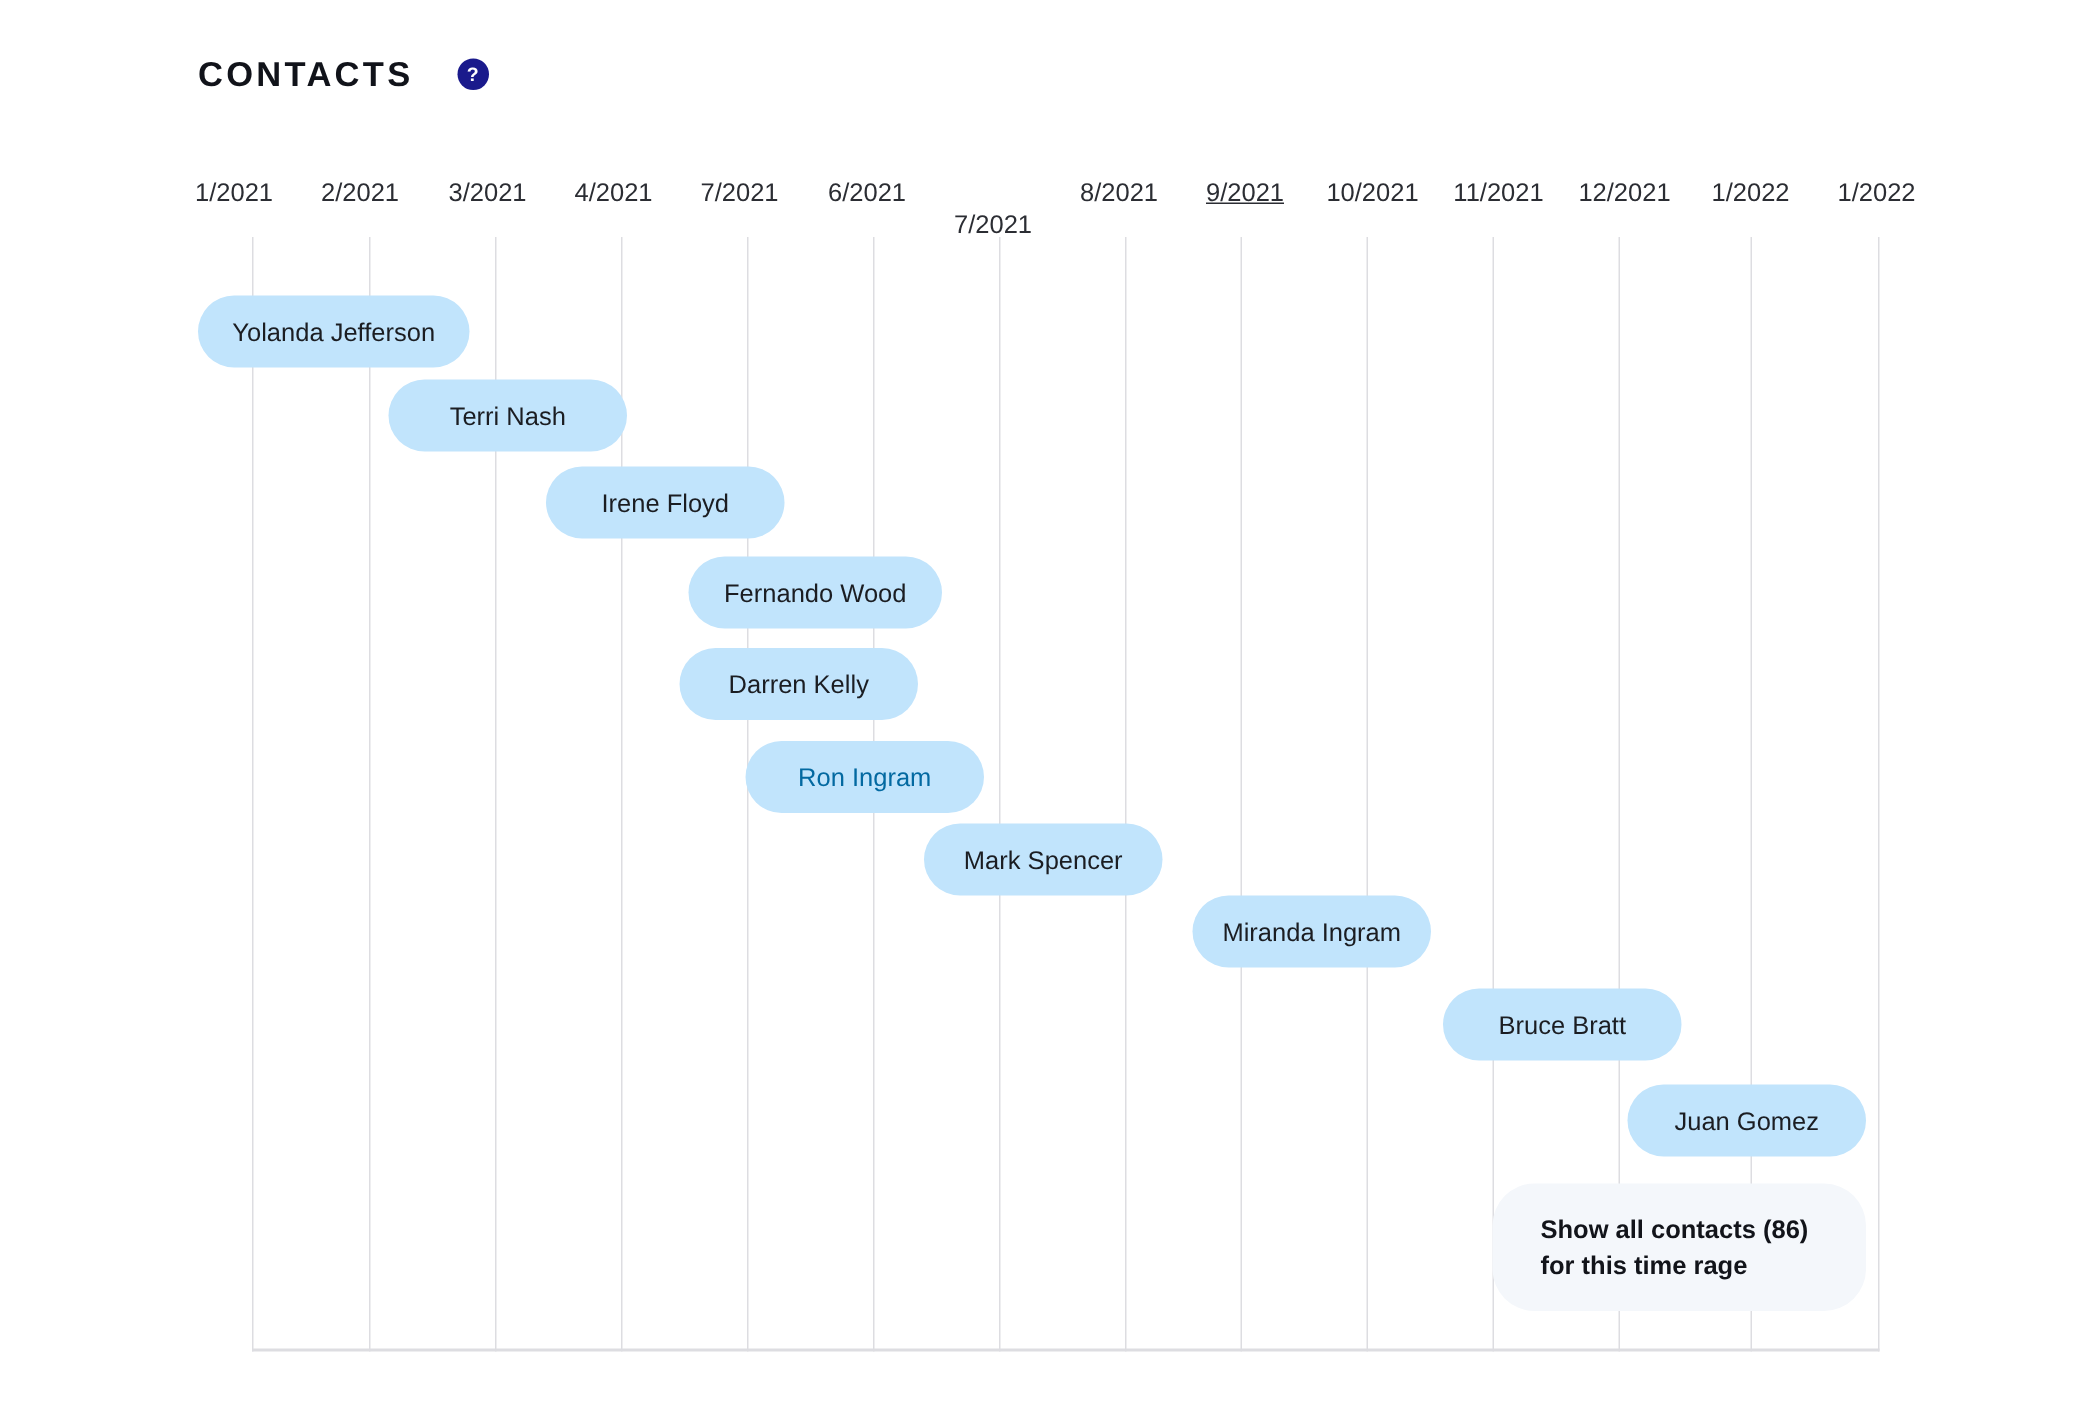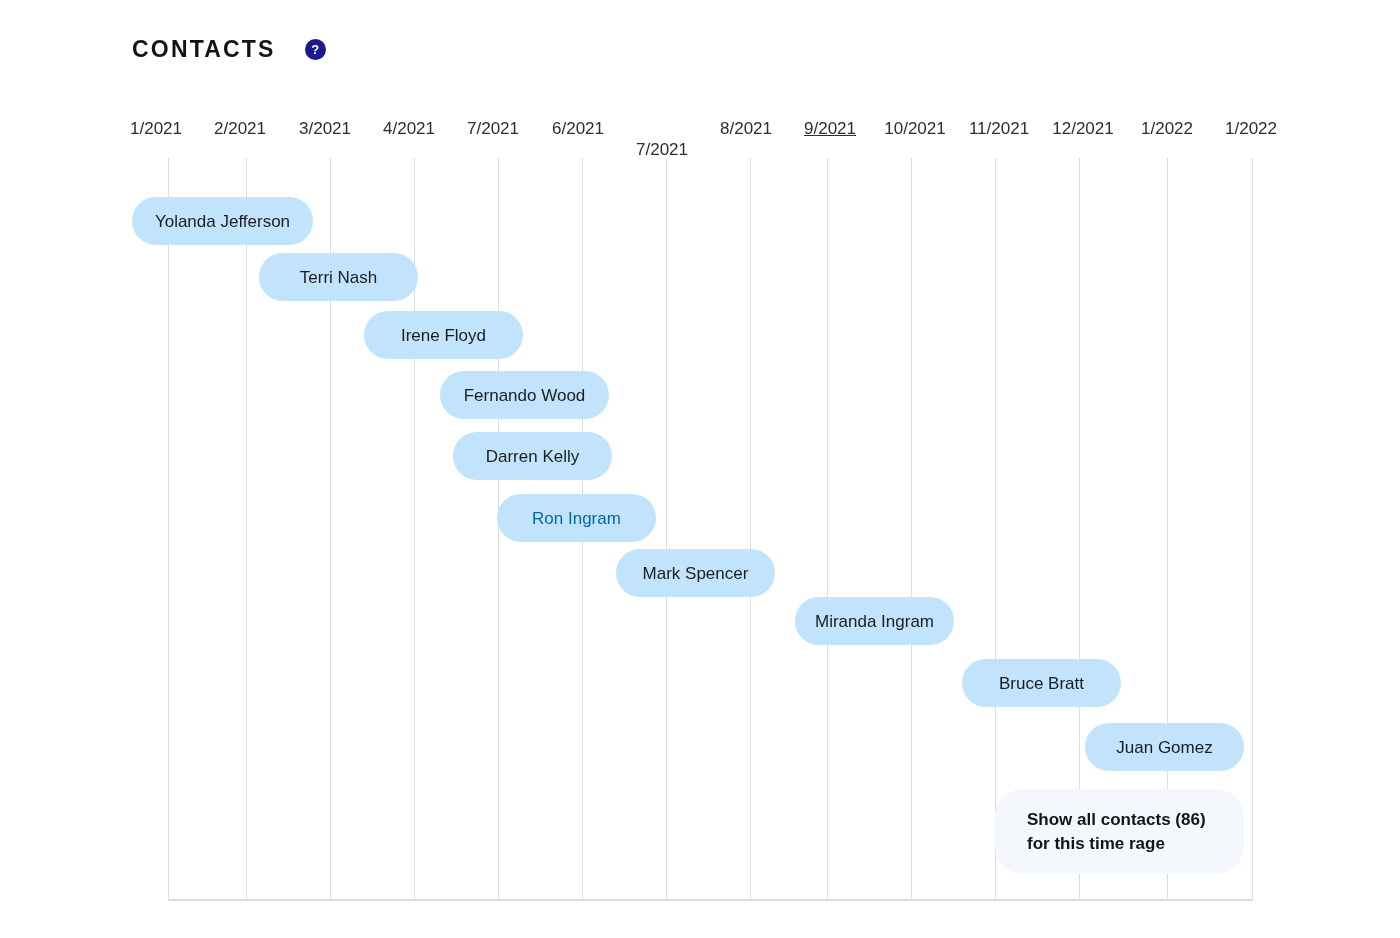--- a/index.html
+++ b/index.html
@@ -202,21 +202,21 @@
   <div class="pills">
       <div class="pill" style="left: 132px; top: 177px; width: 181px; background: rgb(193, 228, 252);">
         <span class="pill-label" style="color: rgb(27, 29, 34);">Yolanda Jefferson</span>
       </div>
       <div class="pill" style="left: 259px; top: 233px; width: 159px; background: rgb(193, 228, 252);">
         <span class="pill-label" style="color: rgb(27, 29, 34);">Terri Nash</span>
       </div>
       <div class="pill" style="left: 364px; top: 291px; width: 159px; background: rgb(193, 228, 252);">
         <span class="pill-label" style="color: rgb(27, 29, 34);">Irene Floyd</span>
       </div>
-      <div class="pill" style="left: 440px; top: 351px; width: 169px; background: rgb(193, 228, 252);">
+      <div class="pill" style="left: 459px; top: 351px; width: 169px; background: rgb(193, 228, 252);">
         <span class="pill-label" style="color: rgb(27, 29, 34);">Fernando Wood</span>
       </div>
       <div class="pill" style="left: 453px; top: 412px; width: 159px; background: rgb(193, 228, 252);">
         <span class="pill-label" style="color: rgb(27, 29, 34);">Darren Kelly</span>
       </div>
       <div class="pill" style="left: 497px; top: 474px; width: 159px; background: rgb(193, 228, 252);">
         <span class="pill-label" style="color: #0369a1;">Ron Ingram</span>
       </div>
       <div class="pill" style="left: 616px; top: 529px; width: 159px; background: rgb(193, 228, 252);">
         <span class="pill-label" style="color: rgb(27, 29, 34);">Mark Spencer</span>

